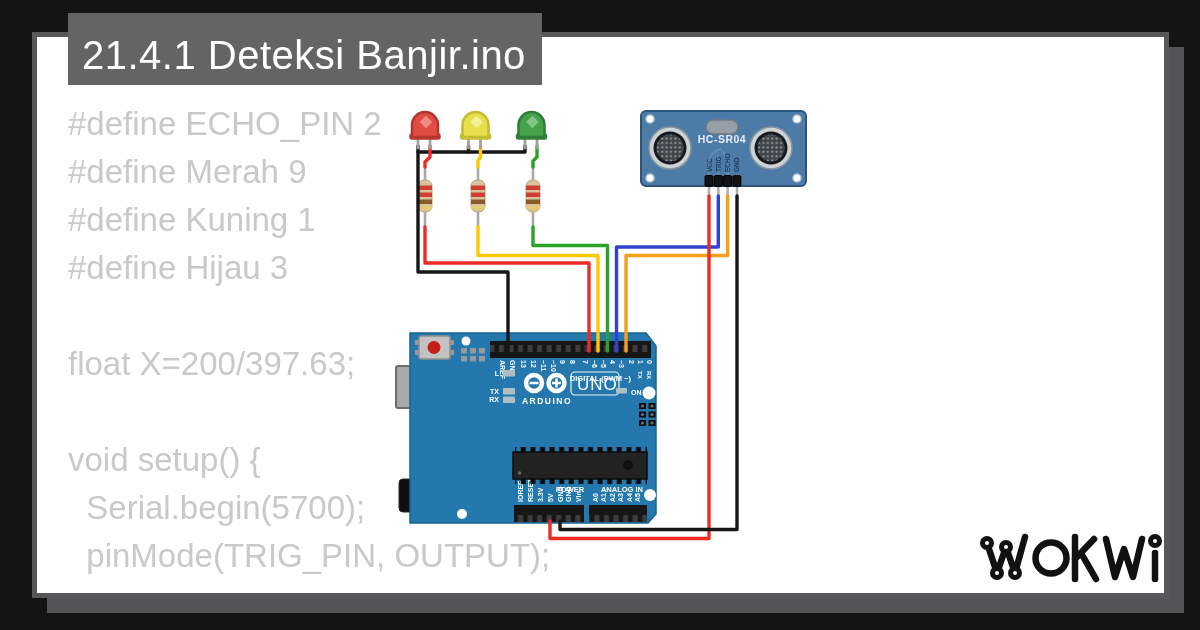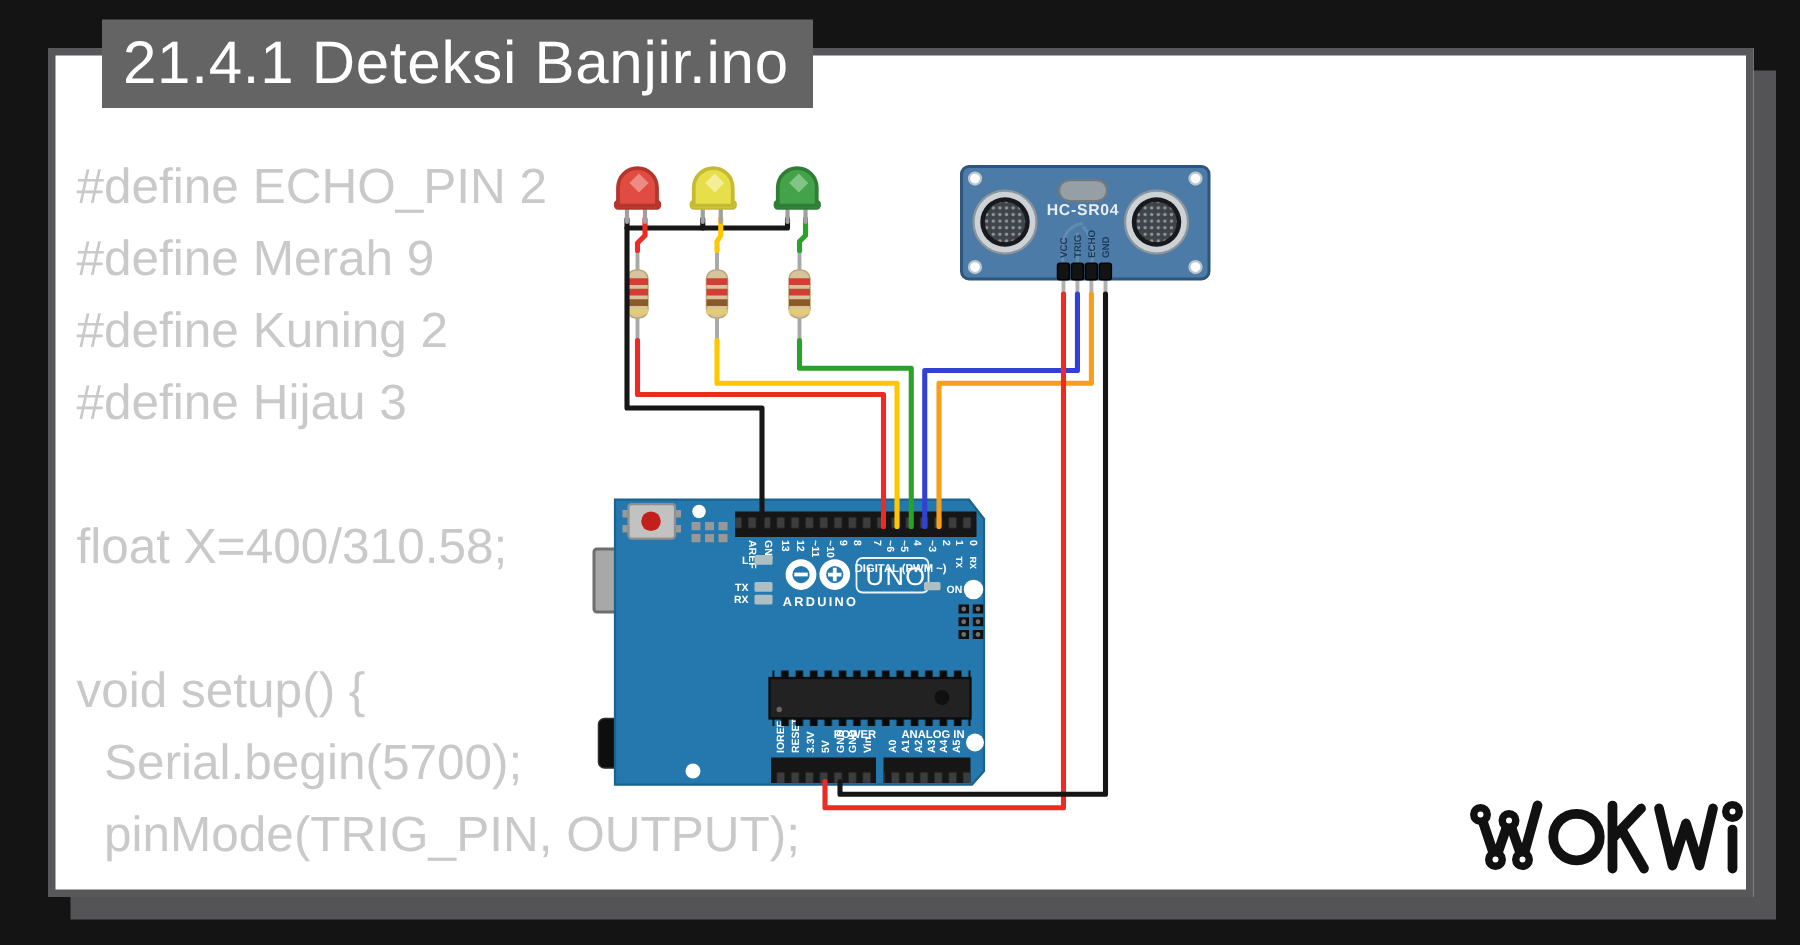--- a/index.html
+++ b/index.html
@@ -13,25 +13,25 @@
     background:var(--shadow,#545456);z-index:1;
   }
   .card{
     position:absolute;left:32px;top:32px;width:1137px;height:566px;
     box-sizing:border-box;border:5px solid var(--card-border,#58585a);
     background:#ffffff;z-index:2;overflow:hidden;
   }
   .titlebox{
     position:absolute;left:68px;top:13px;height:59px;z-index:4;
     background:var(--title-bg,#646464);color:var(--title-fg,#fff);
-    font-size:40px;line-height:59px;padding:0 16px 0 14px;
+    font-size:40px;line-height:59px;padding:13px 16px 0 14px;
     white-space:nowrap;font-weight:500;letter-spacing:.5px;
   }
   .code{
-    position:absolute;left:14px;top:63px;z-index:1;
+    position:absolute;left:31px;top:63px;z-index:1;
     color:var(--code-fg,#c9c9c9);font-size:33px;
   }
   .code .cl{height:48px;line-height:48px;white-space:pre;}
   .circuit{position:absolute;left:0;top:0;z-index:3;}
   .wokwi{position:absolute;left:936px;top:489px;z-index:2;}
   
   .w{fill:none;stroke-width:3.4;stroke-linecap:round;stroke-linejoin:round;}
   .w-black{stroke:var(--wire-black,#161616);}
   .w-red{stroke:var(--wire-red,#ec2b24);}
   .w-yellow{stroke:var(--wire-yellow,#ffc700);}
@@ -49,24 +49,24 @@
 </style>
 </head>
 <body>
 
 <div class="shadow"></div>
 
 <div class="card">
   <div class="code">
     <div class="cl">#define ECHO_PIN 2</div>
     <div class="cl">#define Merah 9</div>
-    <div class="cl">#define Kuning 2</div>
+    <div class="cl">#define Kuning 1</div>
     <div class="cl">#define Hijau 3</div>
     <div class="cl"></div>
-    <div class="cl">float X=400/310.58;</div>
+    <div class="cl">float X=200/397.63;</div>
     <div class="cl"></div>
     <div class="cl">void setup() {</div>
     <div class="cl">  Serial.begin(5700);</div>
     <div class="cl">  pinMode(TRIG_PIN, OUTPUT);</div>
   </div>
 
   <div class="wokwi">
     <svg width="200" height="62" viewBox="0 0 200 62">
       <title>WOKWI</title>
       <path class="logo-stroke" d="M14,17 L24,47 L33,21 L42,47 L52,11"></path>

